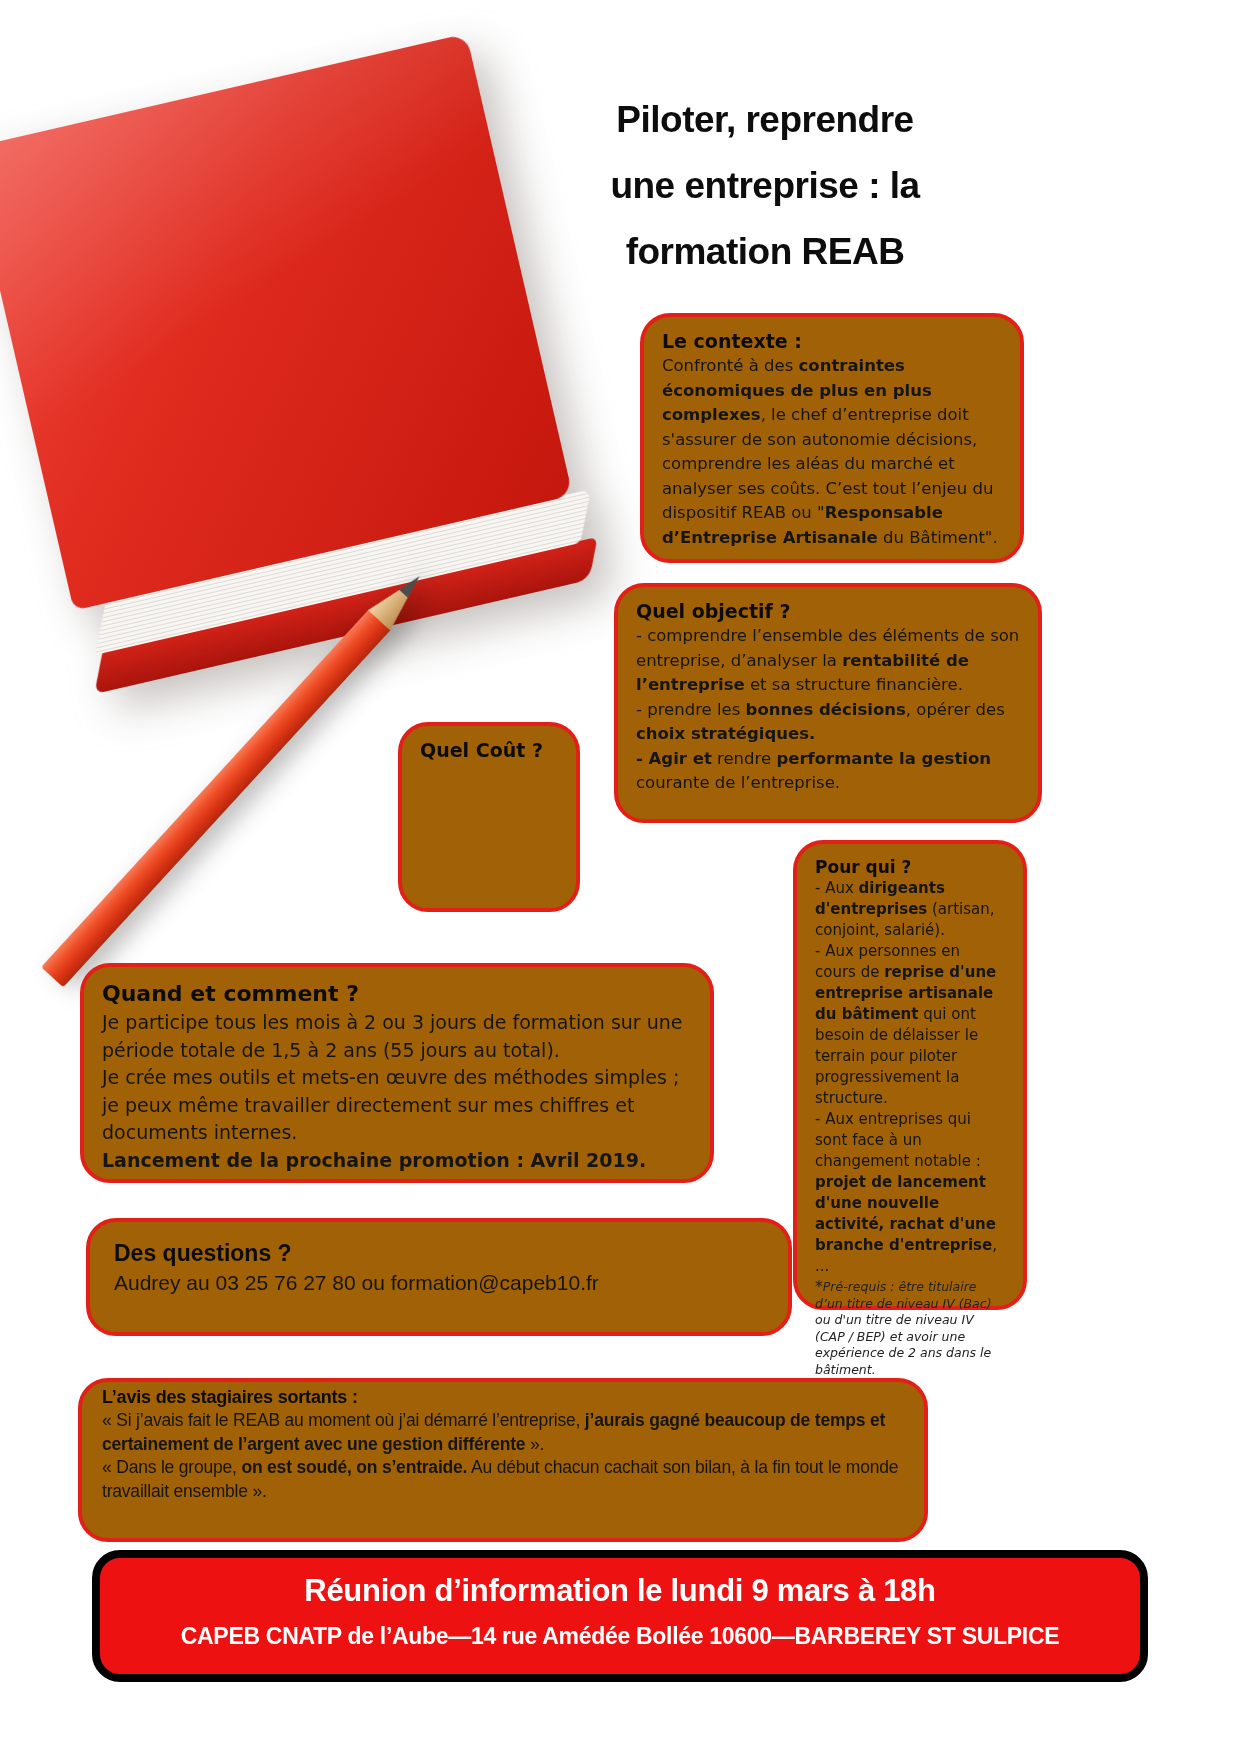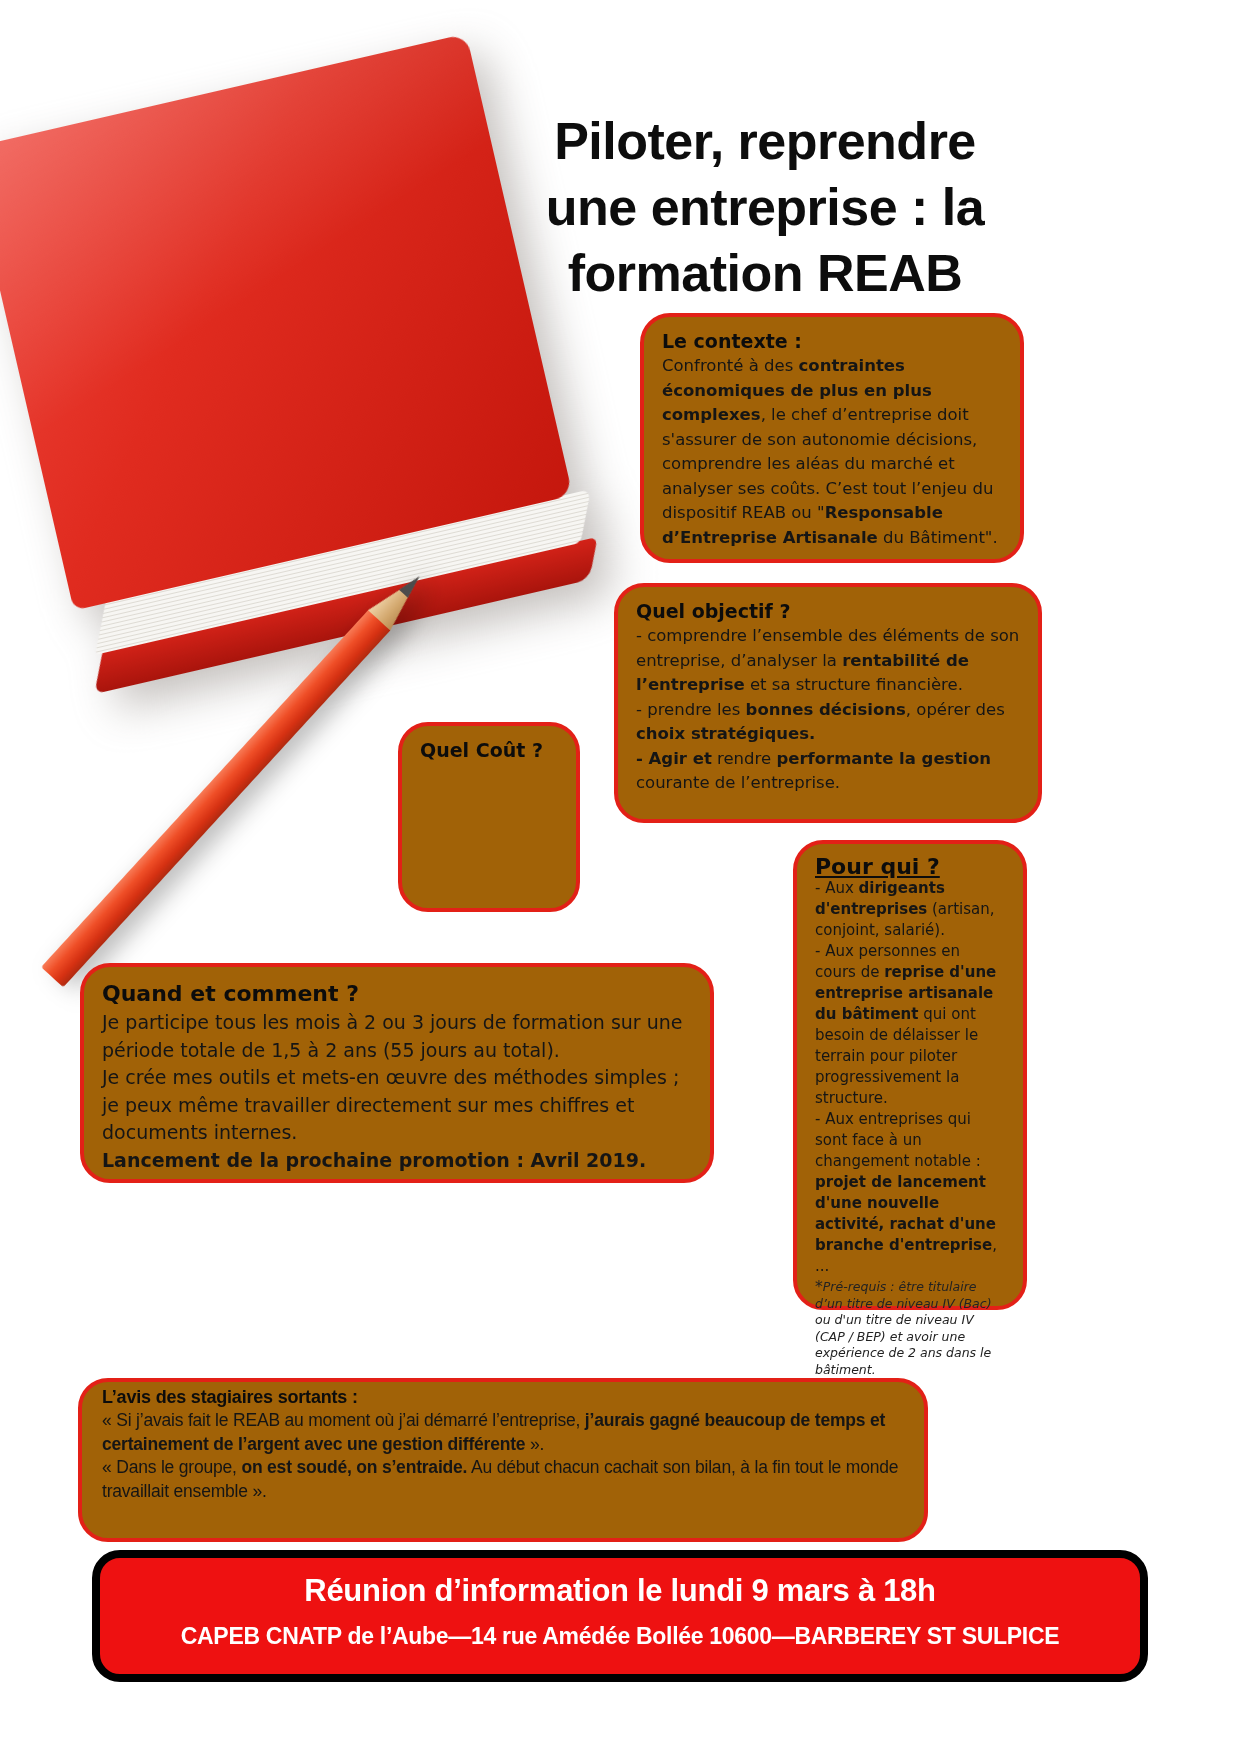--- a/index.html
+++ b/index.html
@@ -7,24 +7,24 @@
     position:relative;
     width:1240px;height:1754px;
     background:#ffffff;
     overflow:hidden;
     font-family:"DejaVu Sans",sans-serif;
     color:#111;
   }
 
   
   .title{
-    position:absolute;left:505px;top:73px;width:520px;
+    position:absolute;left:505px;top:62px;width:520px;
     text-align:center;
     font-family:"Liberation Sans",sans-serif;
-    font-weight:bold;font-size:52px;line-height:66px;
+    font-weight:bold;font-size:37px;line-height:66px;
     color:#0d0d0d;letter-spacing:-0.5px;
     z-index:3;
   }
 
   
   .photo{position:absolute;left:0;top:0;width:640px;height:1100px;z-index:1;}
   .book{
     position:absolute;left:18px;top:52px;width:560px;height:640px;
     transform:rotate(-13deg);
     filter:drop-shadow(14px 20px 22px rgba(125,115,108,.45));
@@ -86,21 +86,21 @@
   }
   .rbox p{margin:0;white-space:pre-wrap;}
   .b{font-weight:bold;}
   .i{font-style:italic;}
   .sup{font-size:1.25em;vertical-align:-0.05em;font-style:normal;}
 
   .box-contexte{left:640px;top:313px;width:384px;height:250px;}
   .box-objectif{left:614px;top:583px;width:428px;height:240px;}
   .box-cout{left:398px;top:722px;width:182px;height:190px;}
   .box-pourqui{left:793px;top:840px;width:234px;height:470px;font-size:15px;line-height:21px;}
-  .box-pourqui h3{font-size:22px;line-height:22px;text-decoration:underline;}
+  .box-pourqui h3{font-size:17px;line-height:22px;}
   .box-pourqui .prerequis{margin-top:2px;font-size:12.5px;line-height:16.5px;color:#222;}
   .box-quand{left:80px;top:963px;width:634px;height:220px;font-size:19px;line-height:27.5px;}
   .box-quand h3{font-size:22px;line-height:30px;}
   .box-questions{
     left:86px;top:1218px;width:706px;height:118px;
     font-family:"Liberation Sans",sans-serif;font-size:21px;line-height:30px;
     padding:16px 24px;
   }
   .box-questions h3{font-family:"Liberation Sans",sans-serif;font-size:23px;line-height:30px;}
   .box-avis{
@@ -178,20 +178,24 @@
     <p class="prerequis"><span class="sup">*</span><span class="i">Pré-requis : être titulaire d’un titre de niveau IV (Bac) ou d'un titre de niveau IV (CAP / BEP) et avoir une expérience de 2 ans dans le bâtiment.</span></p>
   </section>
 
   <section class="rbox box-quand">
     <h3>Quand et comment ?</h3>
     <p><span>Je participe tous les mois à 2 ou 3 jours de formation sur une période totale de 1,5 à 2 ans (55 jours au total).
 Je crée mes outils et mets-en œuvre des méthodes simples ; je peux même travailler directement sur mes chiffres et documents internes.
 </span><span class="b">Lancement de la prochaine promotion : Avril 2019.</span></p>
   </section>
 
+  <section class="rbox box-questions">
+    <h3>Des questions ?</h3>
+    <p><span>Audrey au 03 25 76 27 80 ou formation@capeb10.fr</span></p>
+  </section>
 
   <section class="rbox box-avis">
     <h3>L’avis des stagiaires sortants :</h3>
     <p><span>« Si j’avais fait le REAB au moment où j’ai démarré l’entreprise, </span><span class="b">j’aurais gagné beaucoup de temps et certainement de l’argent avec une gestion différente</span><span> ».
 « Dans le groupe, </span><span class="b">on est soudé, on s’entraide.</span><span> Au début chacun cachait son bilan, à la fin tout le monde travaillait ensemble ».</span></p>
   </section>
 
   <footer class="banner">
     <h2>Réunion d’information le lundi 9 mars à 18h</h2>
     <div class="banner-line2">CAPEB CNATP de l’Aube—14 rue Amédée Bollée 10600—BARBEREY ST SULPICE</div>

